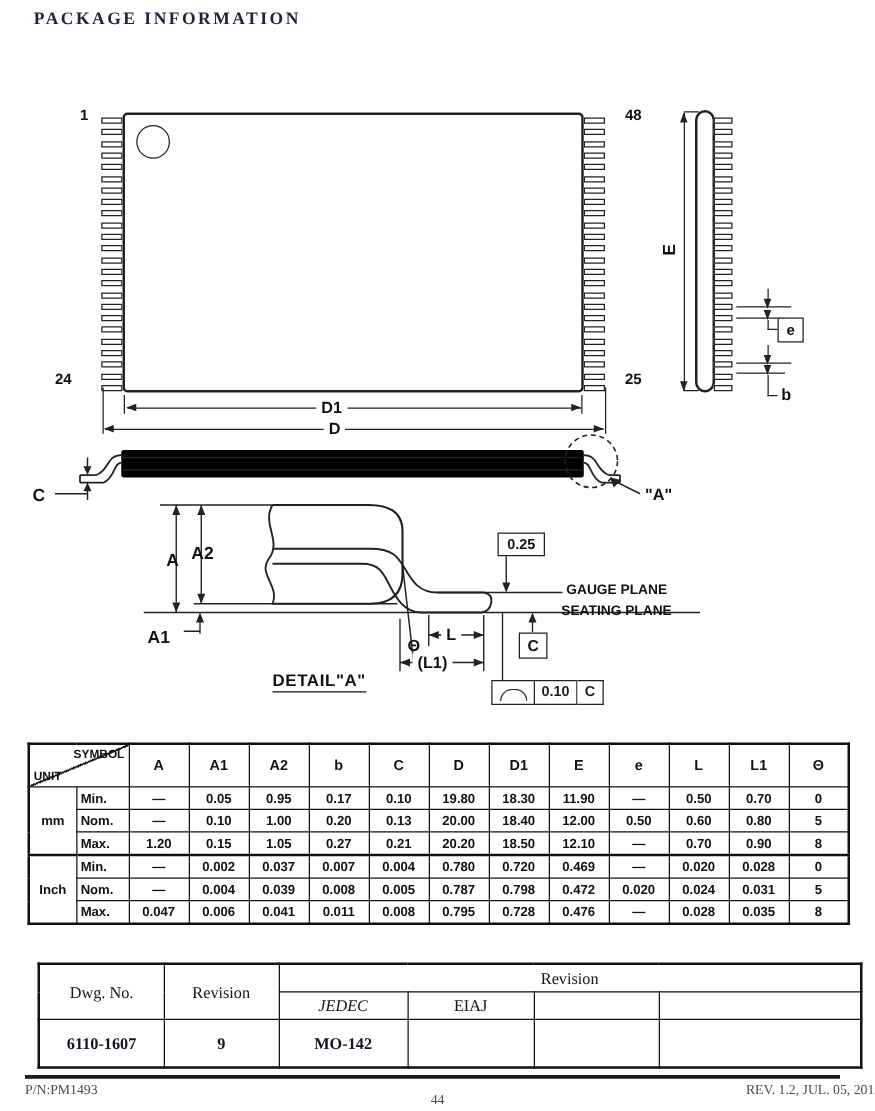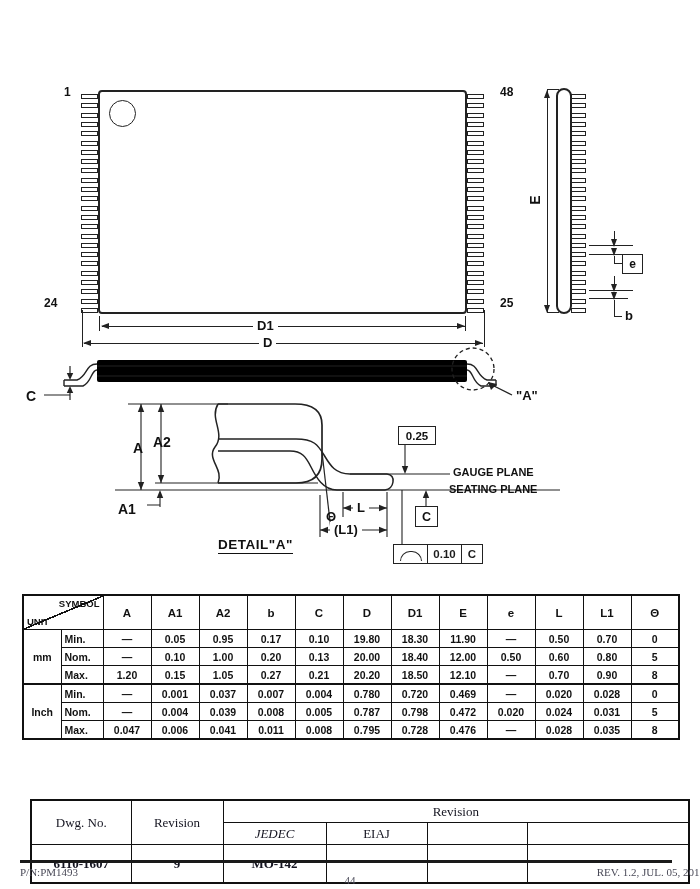--- a/index.html
+++ b/index.html
@@ -37,36 +37,37 @@
   table.dims td,table.dims th{border:1px solid #111;text-align:center;vertical-align:middle;
       font-weight:bold;color:#111;padding:0;overflow:hidden;}
   table.dims th{font-size:11.5px;height:33px;}
   table.dims td{font-size:10.5px;height:17px;}
   td.corner{position:relative;padding:0;background:
       linear-gradient(to bottom right,transparent calc(50% - 0.8px),#111 calc(50% - 0.8px),#111 calc(50% + 0.8px),transparent calc(50% + 0.8px));}
   td.corner .sym{position:absolute;top:2px;right:3px;font-size:9.5px;}
   td.corner .unit{position:absolute;bottom:2px;left:3px;font-size:9.5px;}
   tr.grp-first td{border-top:2px solid #111;}
   
-  #rev-wrap{position:absolute;left:30px;top:770px;margin-top:29px;}
+  #rev-wrap{position:absolute;left:30px;top:770px;}
   table.rev{border-collapse:collapse;table-layout:fixed;width:658px;border:2px solid #111;
       font-family:"Liberation Serif",serif;color:#141420;}
   table.rev td{border:1px solid #111;text-align:center;vertical-align:middle;font-size:13px;padding:0;}
   table.rev td.val{font-weight:bold;height:37px;}
   
   #foot-rule{position:absolute;left:20px;top:860px;width:652px;height:3px;background:#1a1a1a;}
   .foot-txt{position:absolute;font-family:"Liberation Serif",serif;font-size:11px;color:#4a4a58;white-space:nowrap;}
   svg{position:absolute;overflow:visible;}
   svg path,svg circle,svg line{fill:none;stroke:#222;}
 </style>
 </head>
 <body>
 
 <div id="page">
 
+  <div class="abs hdr1" style="left:27px;top:8px;">PACKAGE INFORMATION</div>
 
   <div id="pkg-top"></div>
   <div id="pin1-dot"></div>
   <div id="pins-top-left" class="pinrail" style="left:81px;top:0;width:17px;">
       <div class="pin" style="top: 94px;"></div>
       <div class="pin" style="top: 103.3px;"></div>
       <div class="pin" style="top: 112.6px;"></div>
       <div class="pin" style="top: 121.9px;"></div>
       <div class="pin" style="top: 131.2px;"></div>
       <div class="pin" style="top: 140.5px;"></div>
@@ -344,21 +345,21 @@
             <td>12.10</td>
             <td>—</td>
             <td>0.70</td>
             <td>0.90</td>
             <td>8</td>
           </tr>
           <tr class="grp-first">
             <td rowspan="3">Inch</td>
             <td style="text-align: left; padding-left: 3px;">Min.</td>
             <td>—</td>
-            <td>0.001</td>
+            <td>0.002</td>
             <td>0.037</td>
             <td>0.007</td>
             <td>0.004</td>
             <td>0.780</td>
             <td>0.720</td>
             <td>0.469</td>
             <td>—</td>
             <td>0.020</td>
             <td>0.028</td>
             <td>0</td>

